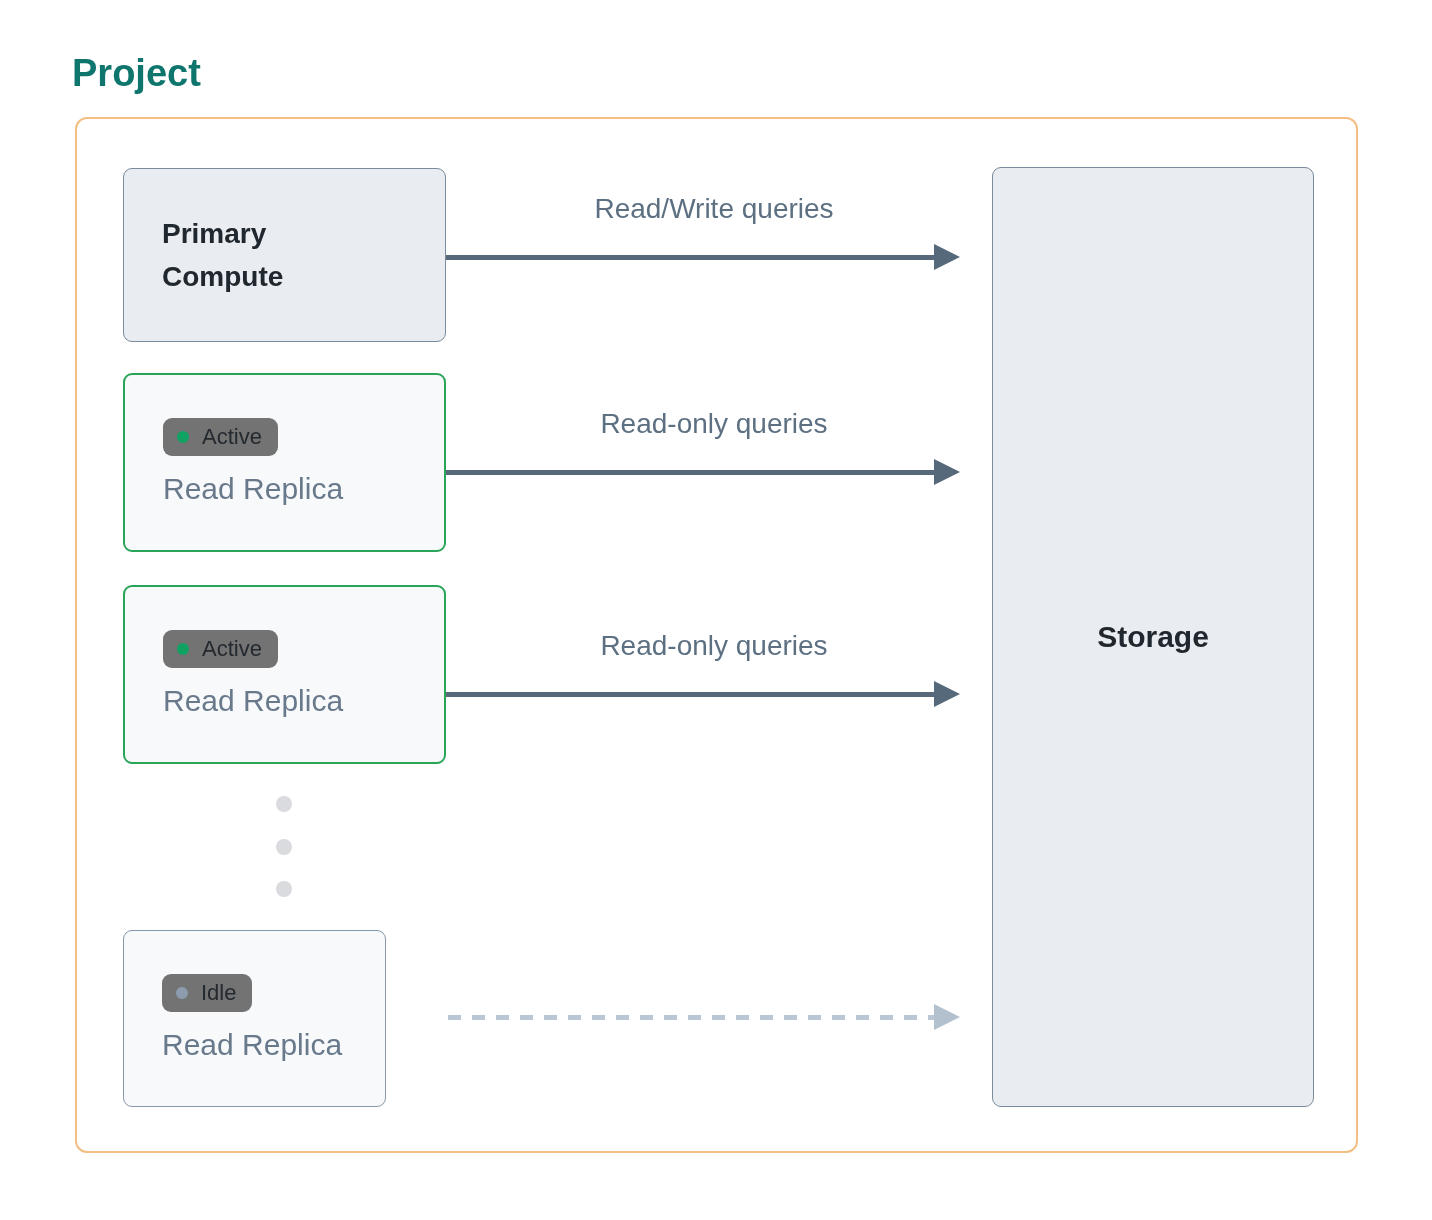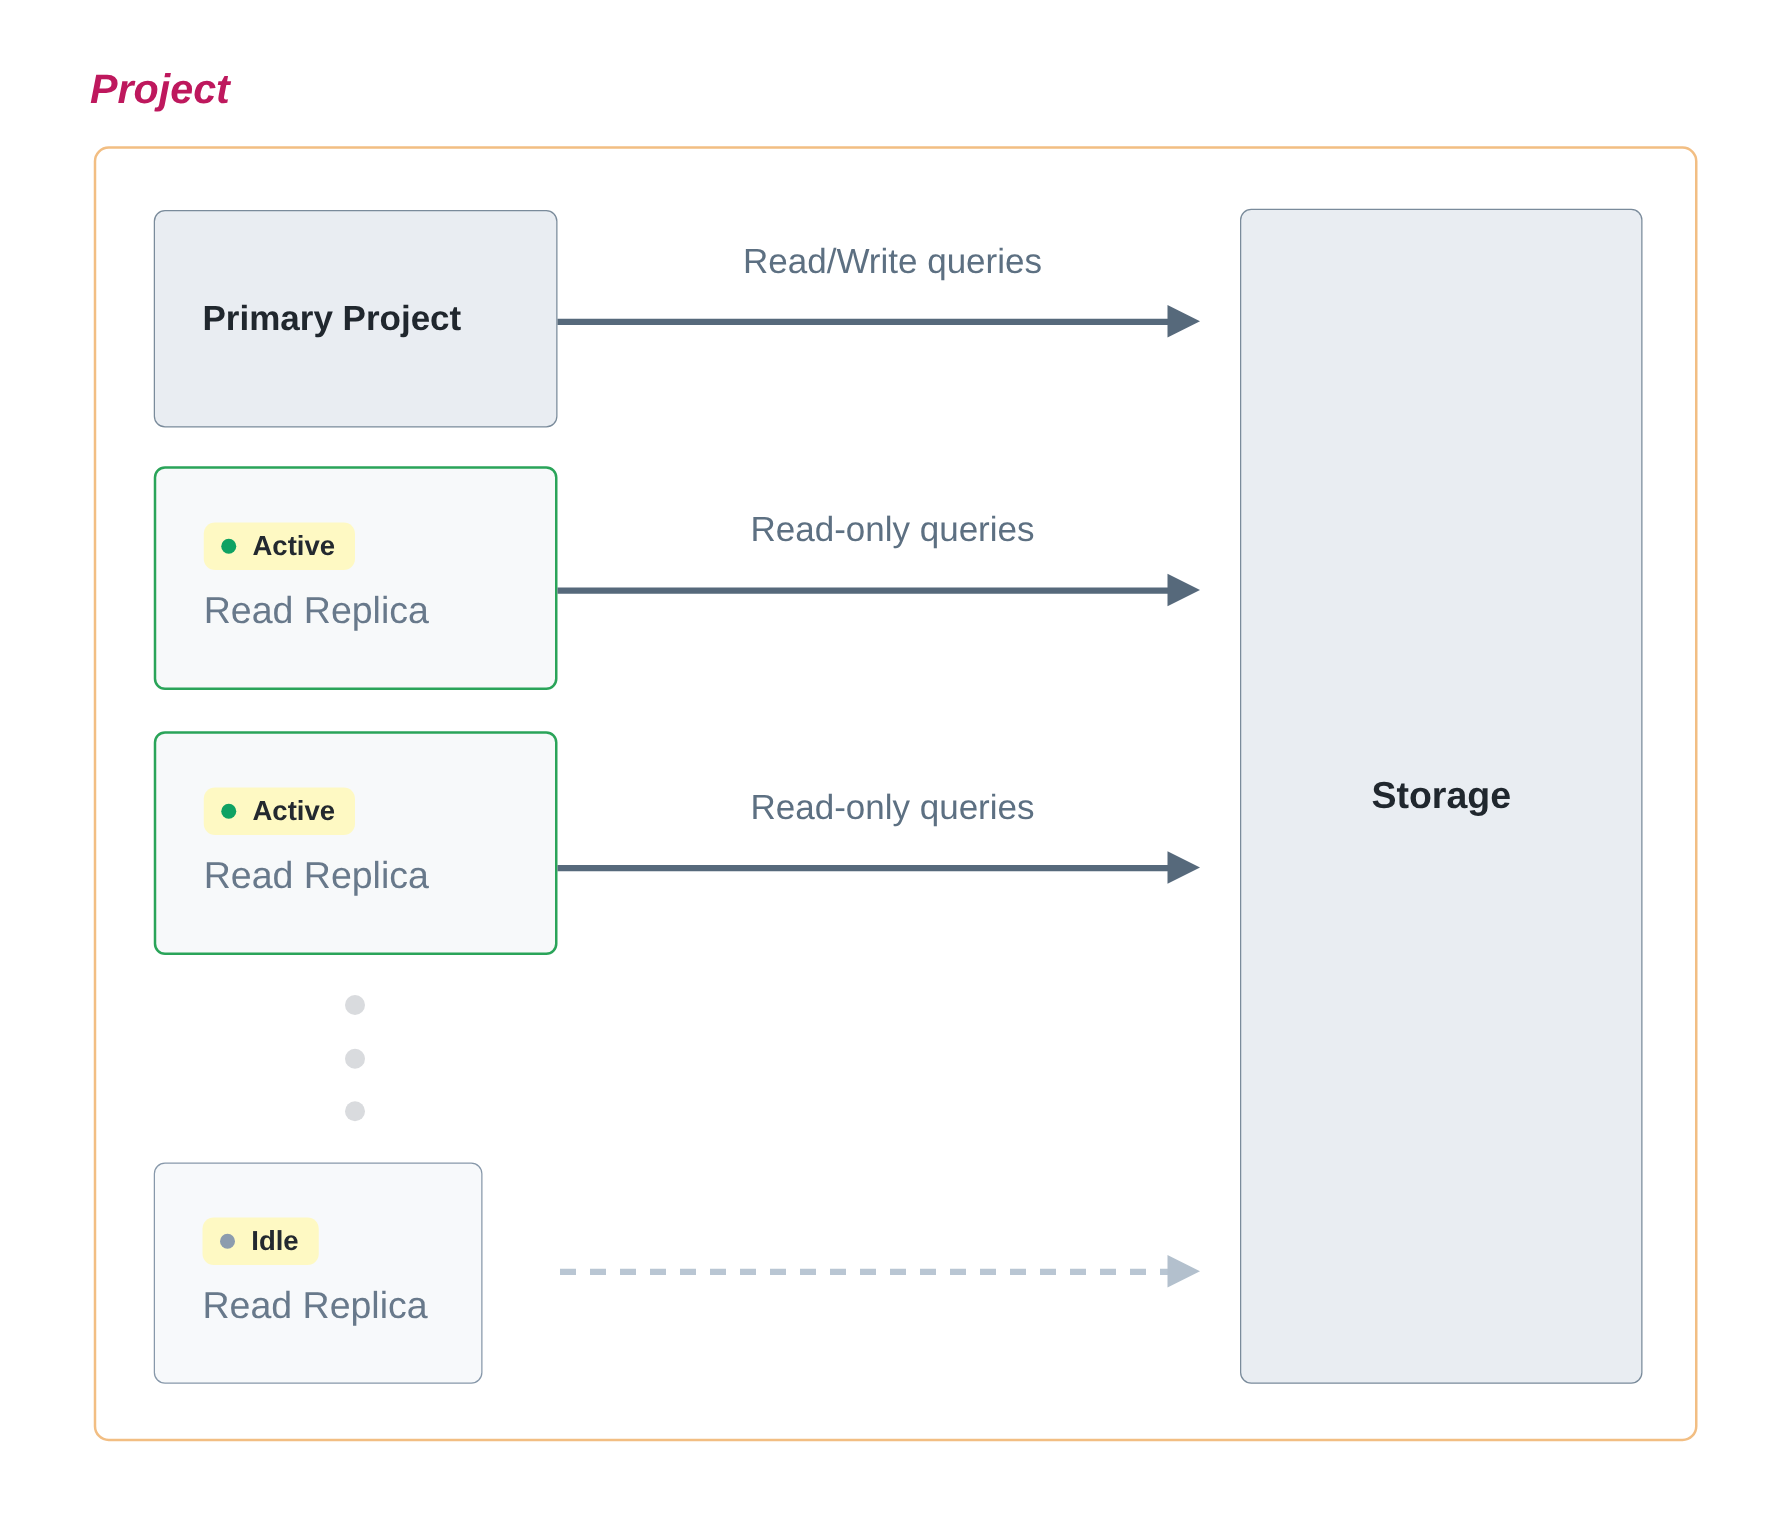--- a/index.html
+++ b/index.html
@@ -6,24 +6,23 @@
   html, body {
     width: 1432px; height: 1220px;
     background: #ffffff;
     font-family: "Liberation Sans", "DejaVu Sans", sans-serif;
     position: relative;
     overflow: hidden;
   }
   .page-title {
     position: absolute;
     left: 72px; top: 52px;
-    font-size: 33px;
+    font-size: 38px;
     font-weight: 700;
-    color: #be185d;
-    font-style: italic;
+    color: #0f766e;
   }
   .project-container {
     position: absolute;
     left: 75px; top: 117px;
     width: 1283px; height: 1036px;
     border: 2px solid #f2be83;
     border-radius: 12px;
     background: #ffffff;
   }
   
@@ -59,27 +58,26 @@
   .node-idle {
     left: 46px; top: 811px;
     width: 263px; height: 177px;
     background: #f7f9fb;
     border: 1.5px solid #8798aa;
   }
   .status-badge {
     display: inline-flex;
     align-items: center;
     gap: 13px;
-    background: #fef9c3;
+    background: #737373;
     border-radius: 9px;
     padding: 6px 16px 6px 14px;
     margin-bottom: 16px;
     font-size: 22px;
     color: #23292f;
-    font-weight: bold;
   }
   .status-dot {
     width: 12px; height: 12px;
     border-radius: 50%;
     display: inline-block;
   }
   .dot-green { background: #0fa263; }
   .dot-gray  { background: #8c9cae; }
   .replica-label {
     font-size: 30px;
@@ -173,21 +171,21 @@
   .more-dot-3 { top: 762px; }
 </style>
 </head>
 <body>
 
 <h1 class="page-title">Project</h1>
 
 <div class="project-container">
 
   <div class="node node-primary">
-    <span class="node-title-bold">Primary Project</span>
+    <span class="node-title-bold">Primary Compute</span>
   </div>
 
   <div class="node node-replica node-replica-1">
     <span class="status-badge">
       <span class="status-dot dot-green"></span>
       <span>Active</span>
     </span>
     <span class="replica-label">Read Replica</span>
   </div>
 

